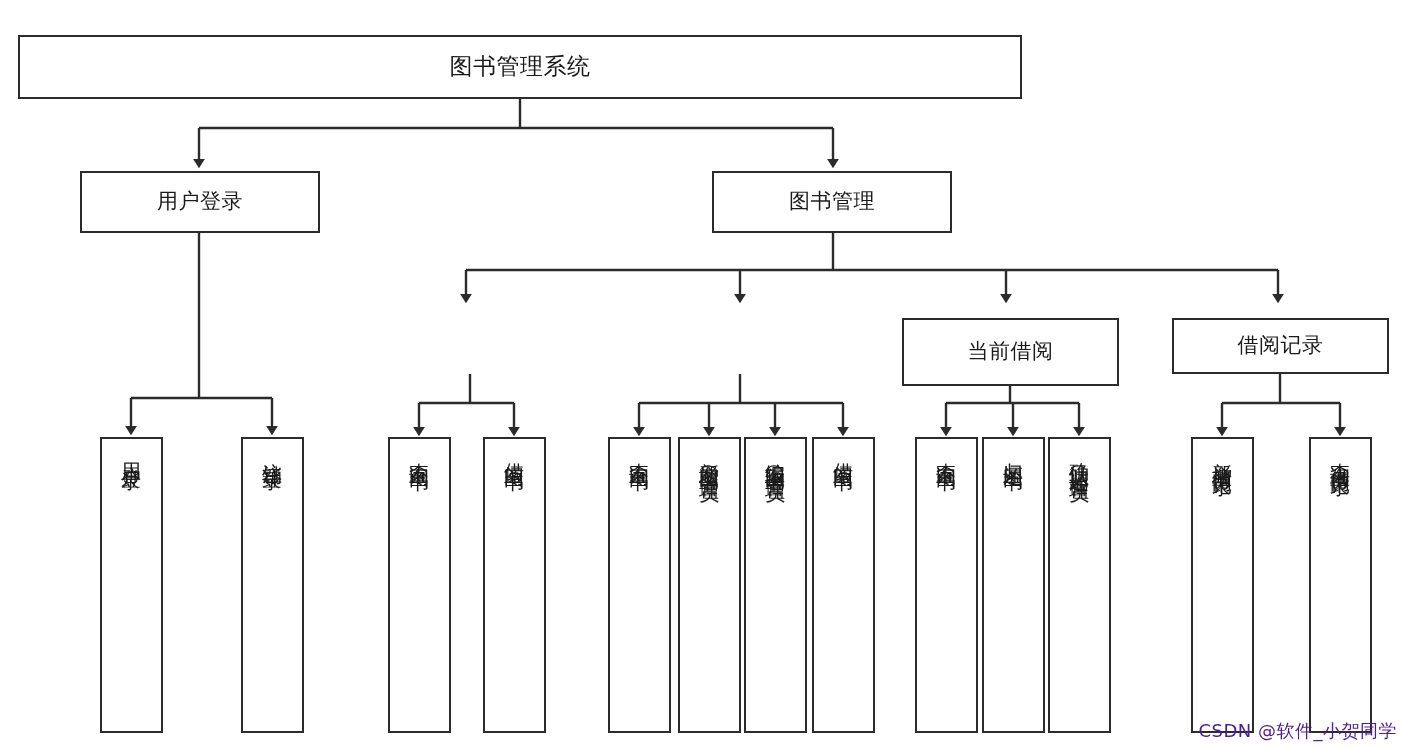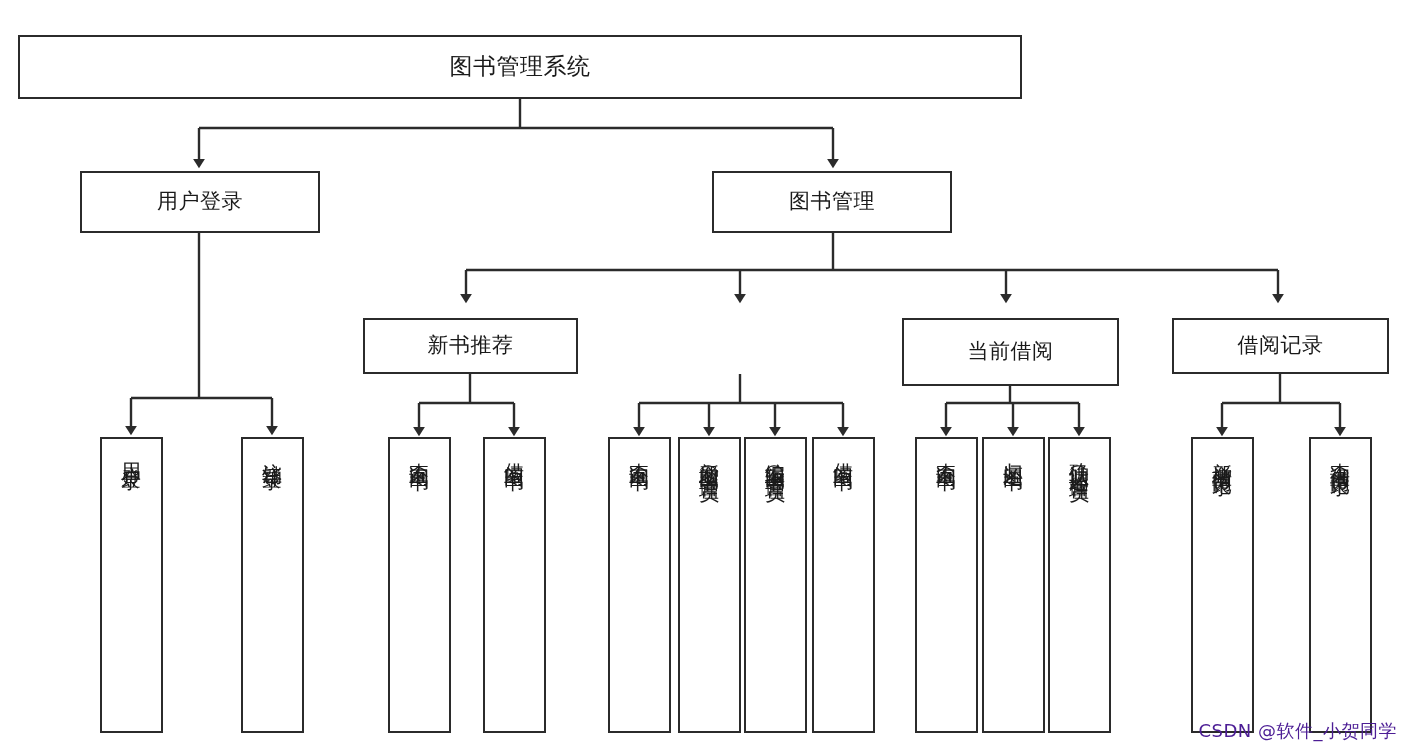--- a/index.html
+++ b/index.html
@@ -127,23 +127,20 @@
     <span class="lbl">图书管理系统</span>
   </div>
 
   <div class="node" style="left:80px; top:171px; width:240px; height:62px;">
     <span class="lbl">用户登录</span>
   </div>
   <div class="node" style="left:712px; top:171px; width:240px; height:62px;">
     <span class="lbl">图书管理</span>
   </div>
 
-  <div class="node" style="left:363px; top:318px; width:215px; height:56px;">
-    <span class="lbl">新书推荐</span>
-  </div>
   <div class="node" style="left:902px; top:318px; width:217px; height:68px;">
     <span class="lbl">当前借阅</span>
   </div>
   <div class="node" style="left:1172px; top:318px; width:217px; height:56px;">
     <span class="lbl">借阅记录</span>
   </div>
 
   <div class="node leaf" style="left:100px; top:437px; width:63px; height:296px;">
     <span class="lbl">用户登录</span>
   </div>

